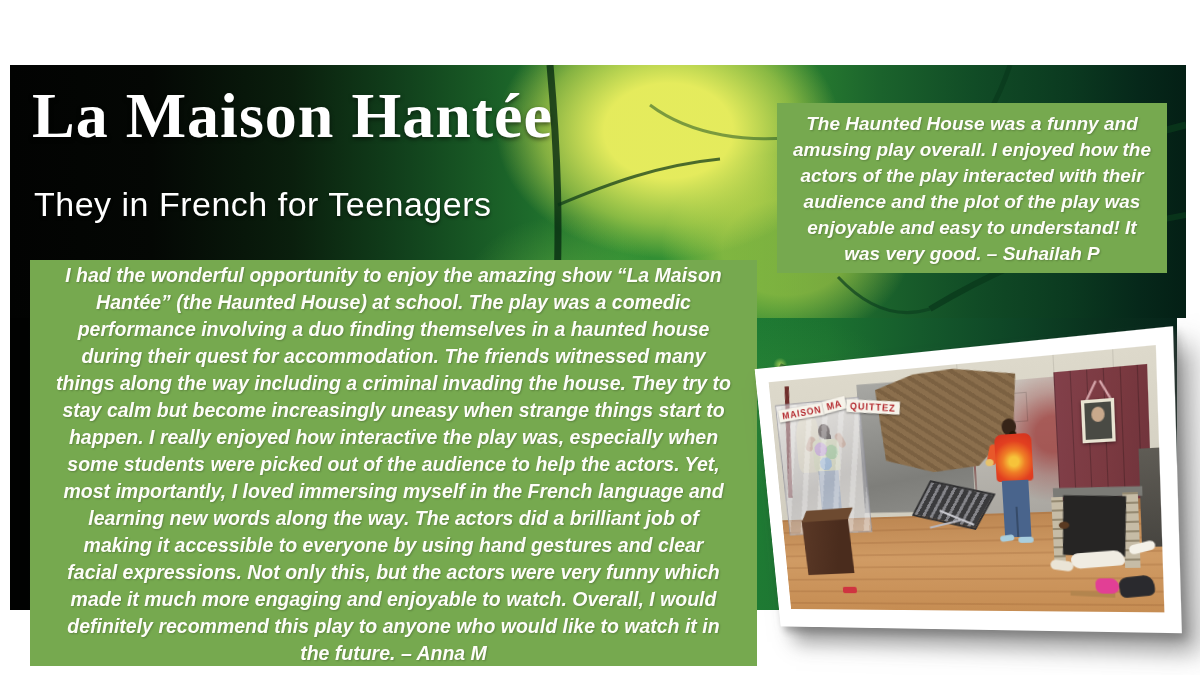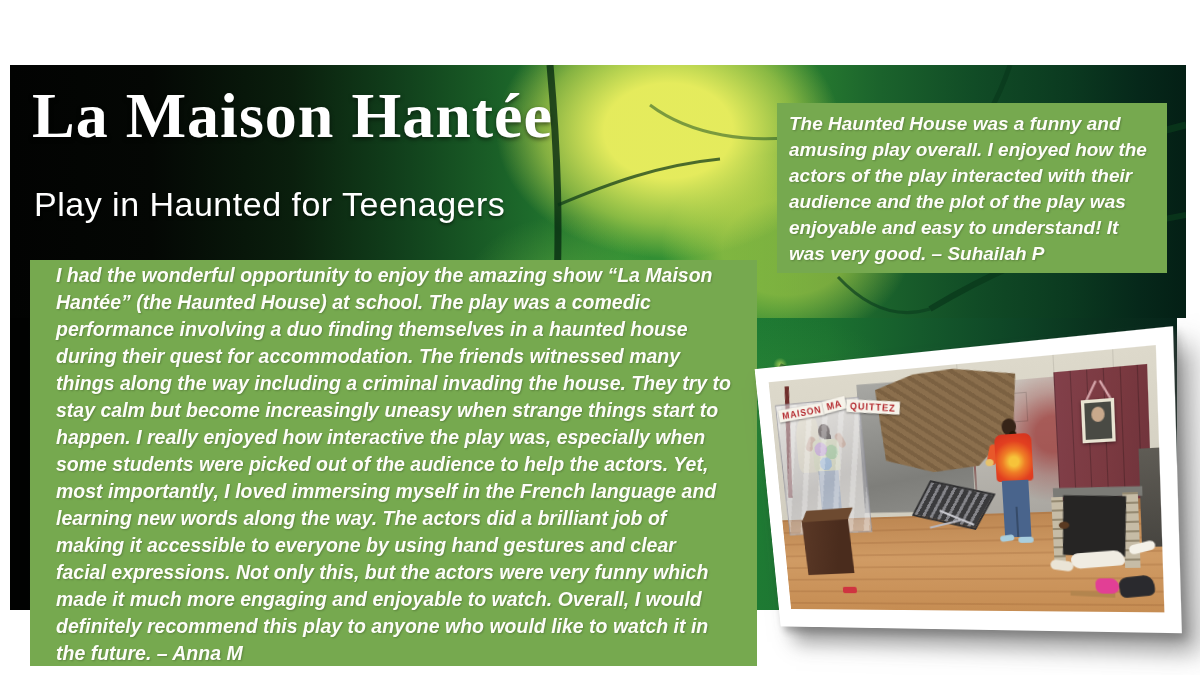--- a/index.html
+++ b/index.html
@@ -25,21 +25,21 @@
 
   
   .title-block{position:absolute;left:10px;top:65px;width:760px;height:253px;color:#fff;}
   .title-block h1{position:absolute;left:22px;top:14px;margin:0;font-size:64px;font-weight:700;
     letter-spacing:1px;text-shadow:0 2px 4px rgba(0,0,0,.55);font-family:Liberation Serif, serif;}
   .title-block .sub{position:absolute;left:24px;top:120px;font-size:34px;font-weight:400;
     letter-spacing:.5px;text-shadow:0 2px 3px rgba(0,0,0,.5);}
 
   
   .quote{position:absolute;background:#76a94f;color:#fdfdf8;font-style:italic;font-weight:700;
-    text-align:left;text-shadow:1px 1px 2px rgba(0,0,0,.22);box-sizing:border-box;overflow:hidden;}
+    text-align:center;text-shadow:1px 1px 2px rgba(0,0,0,.22);box-sizing:border-box;overflow:hidden;}
   .quote-top{left:777px;top:103px;width:390px;height:170px;padding:8px 12px;
     font-size:19px;line-height:26px;}
   .quote-main{left:30px;top:260px;width:727px;height:406px;padding:2px 26px;
     font-size:19.5px;line-height:27px;}
 
   
   .photo-wrap{position:absolute;left:745px;top:352px;width:420px;height:282px;}
   .photo{width:100%;height:100%;box-sizing:border-box;background:#fff;
     padding:15px 15px 20px 15px;
     transform:perspective(600px) rotateX(-7deg) rotateY(-14deg) rotateZ(-4deg);
@@ -149,21 +149,21 @@
     <path d="M 1176 150 C 1080 166 1000 196 920 244" stroke="#0a3a1c" stroke-width="6" fill="none" opacity="0.8"></path>
     <path d="M 1000 0 C 980 60 942 112 880 132" stroke="#0a3a1c" stroke-width="5" fill="none" opacity="0.75"></path>
     <path d="M 870 122 C 840 112 822 92 812 60" stroke="#0d4020" stroke-width="3" fill="none" opacity="0.7"></path>
     <path d="M 920 244 C 888 254 858 244 828 212" stroke="#0d4020" stroke-width="3" fill="none" opacity="0.7"></path>
     <path d="M 770 300 C 830 332 910 344 990 332" stroke="#0c3b1e" stroke-width="4" fill="none" opacity="0.55"></path>
     <path d="M 640 40 C 680 70 740 80 800 70" stroke="#11491f" stroke-width="3" fill="none" opacity="0.5"></path>
   </svg>
 
   <div class="title-block">
     <h1>La Maison Hantée</h1>
-    <div class="sub">Play in Haunted for Teenagers</div>
+    <div class="sub">They in French for Teenagers</div>
   </div>
 
   <div class="quote quote-top">The Haunted House was a funny and amusing play overall. I enjoyed how the actors of the play interacted with their audience and the plot of the play was enjoyable and easy to understand! It was very good. – Suhailah P</div>
 
   <div class="quote quote-main">I had the wonderful opportunity to enjoy the amazing show “La Maison Hantée” (the Haunted House) at school. The play was a comedic performance involving a duo finding themselves in a haunted house during their quest for accommodation. The friends witnessed many things along the way including a criminal invading the house. They try to stay calm but become increasingly uneasy when strange things start to happen. I really enjoyed how interactive the play was, especially when some students were picked out of the audience to help the actors. Yet, most importantly, I loved immersing myself in the French language and learning new words along the way. The actors did a brilliant job of making it accessible to everyone by using hand gestures and clear facial expressions. Not only this, but the actors were very funny which made it much more engaging and enjoyable to watch. Overall, I would definitely recommend this play to anyone who would like to watch it in the future. – Anna M</div>
 
   <div class="photo-wrap">
     <div class="photo">
       <div class="stage">
         <div class="wall"></div>

